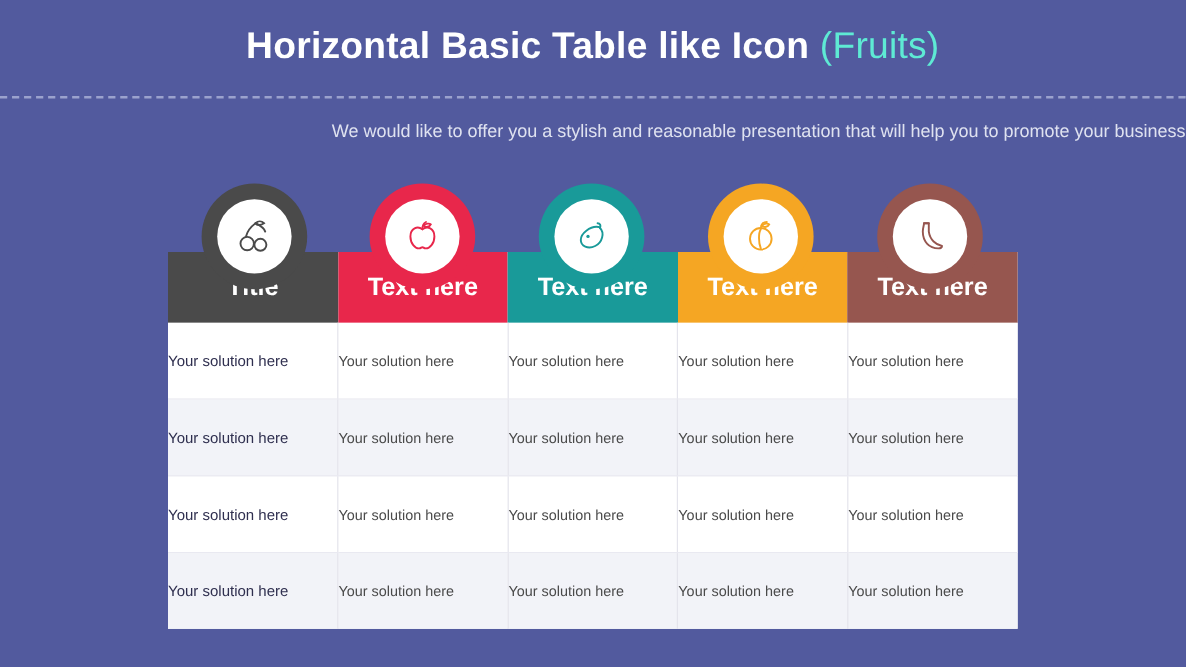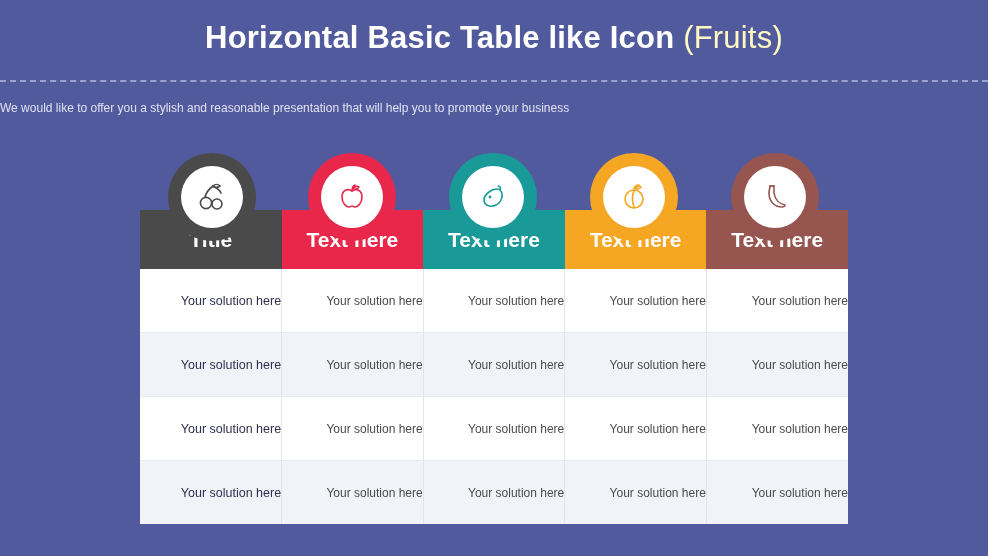--- a/index.html
+++ b/index.html
@@ -24,36 +24,36 @@
     left: 0;
     width: 988px;
     text-align: center;
     font-size: 31px;
     font-weight: bold;
     color: #ffffff;
     letter-spacing: 0.2px;
   }
   .title .light {
     font-weight: normal;
-    color: #fef9c3;
+    color: #5eead4;
   }
   .divider {
     position: absolute;
     top: 80px;
     left: 0;
     width: 988px;
     border-top: 2px dashed #9ba2cd;
   }
   .subtitle {
     position: absolute;
     top: 101px;
     left: 0;
     width: 988px;
-    text-align: left;
-    font-size: 12px;
+    text-align: right;
+    font-size: 15px;
     color: #dfe2f0;
   }
 
   
   .table-wrap {
     position: absolute;
     left: 140px;
     top: 210px;
     width: 708px;
   }
@@ -78,21 +78,21 @@
   .head-first { background: #4a4a4a; }
   .head-2 { background: #e8274b; }
   .head-3 { background: #199a99; }
   .head-4 { background: #f5a623; }
   .head-5 { background: #96564f; }
 
   .body-row td {
     height: 63px;
     font-size: 12px;
     color: #4a4a4a;
-    text-align: right;
+    text-align: left;
     border-right: 1px solid #e4e4ec;
     border-bottom: 1px solid #e9e9f1;
   }
   .body-row td:last-child { border-right: none; }
   .body-row.alt td { background: #f2f3f8; }
   .body-row.plain td { background: #ffffff; }
   .body-row td.first-col {
     color: #2f2f4f;
     font-size: 12.5px;
   }

